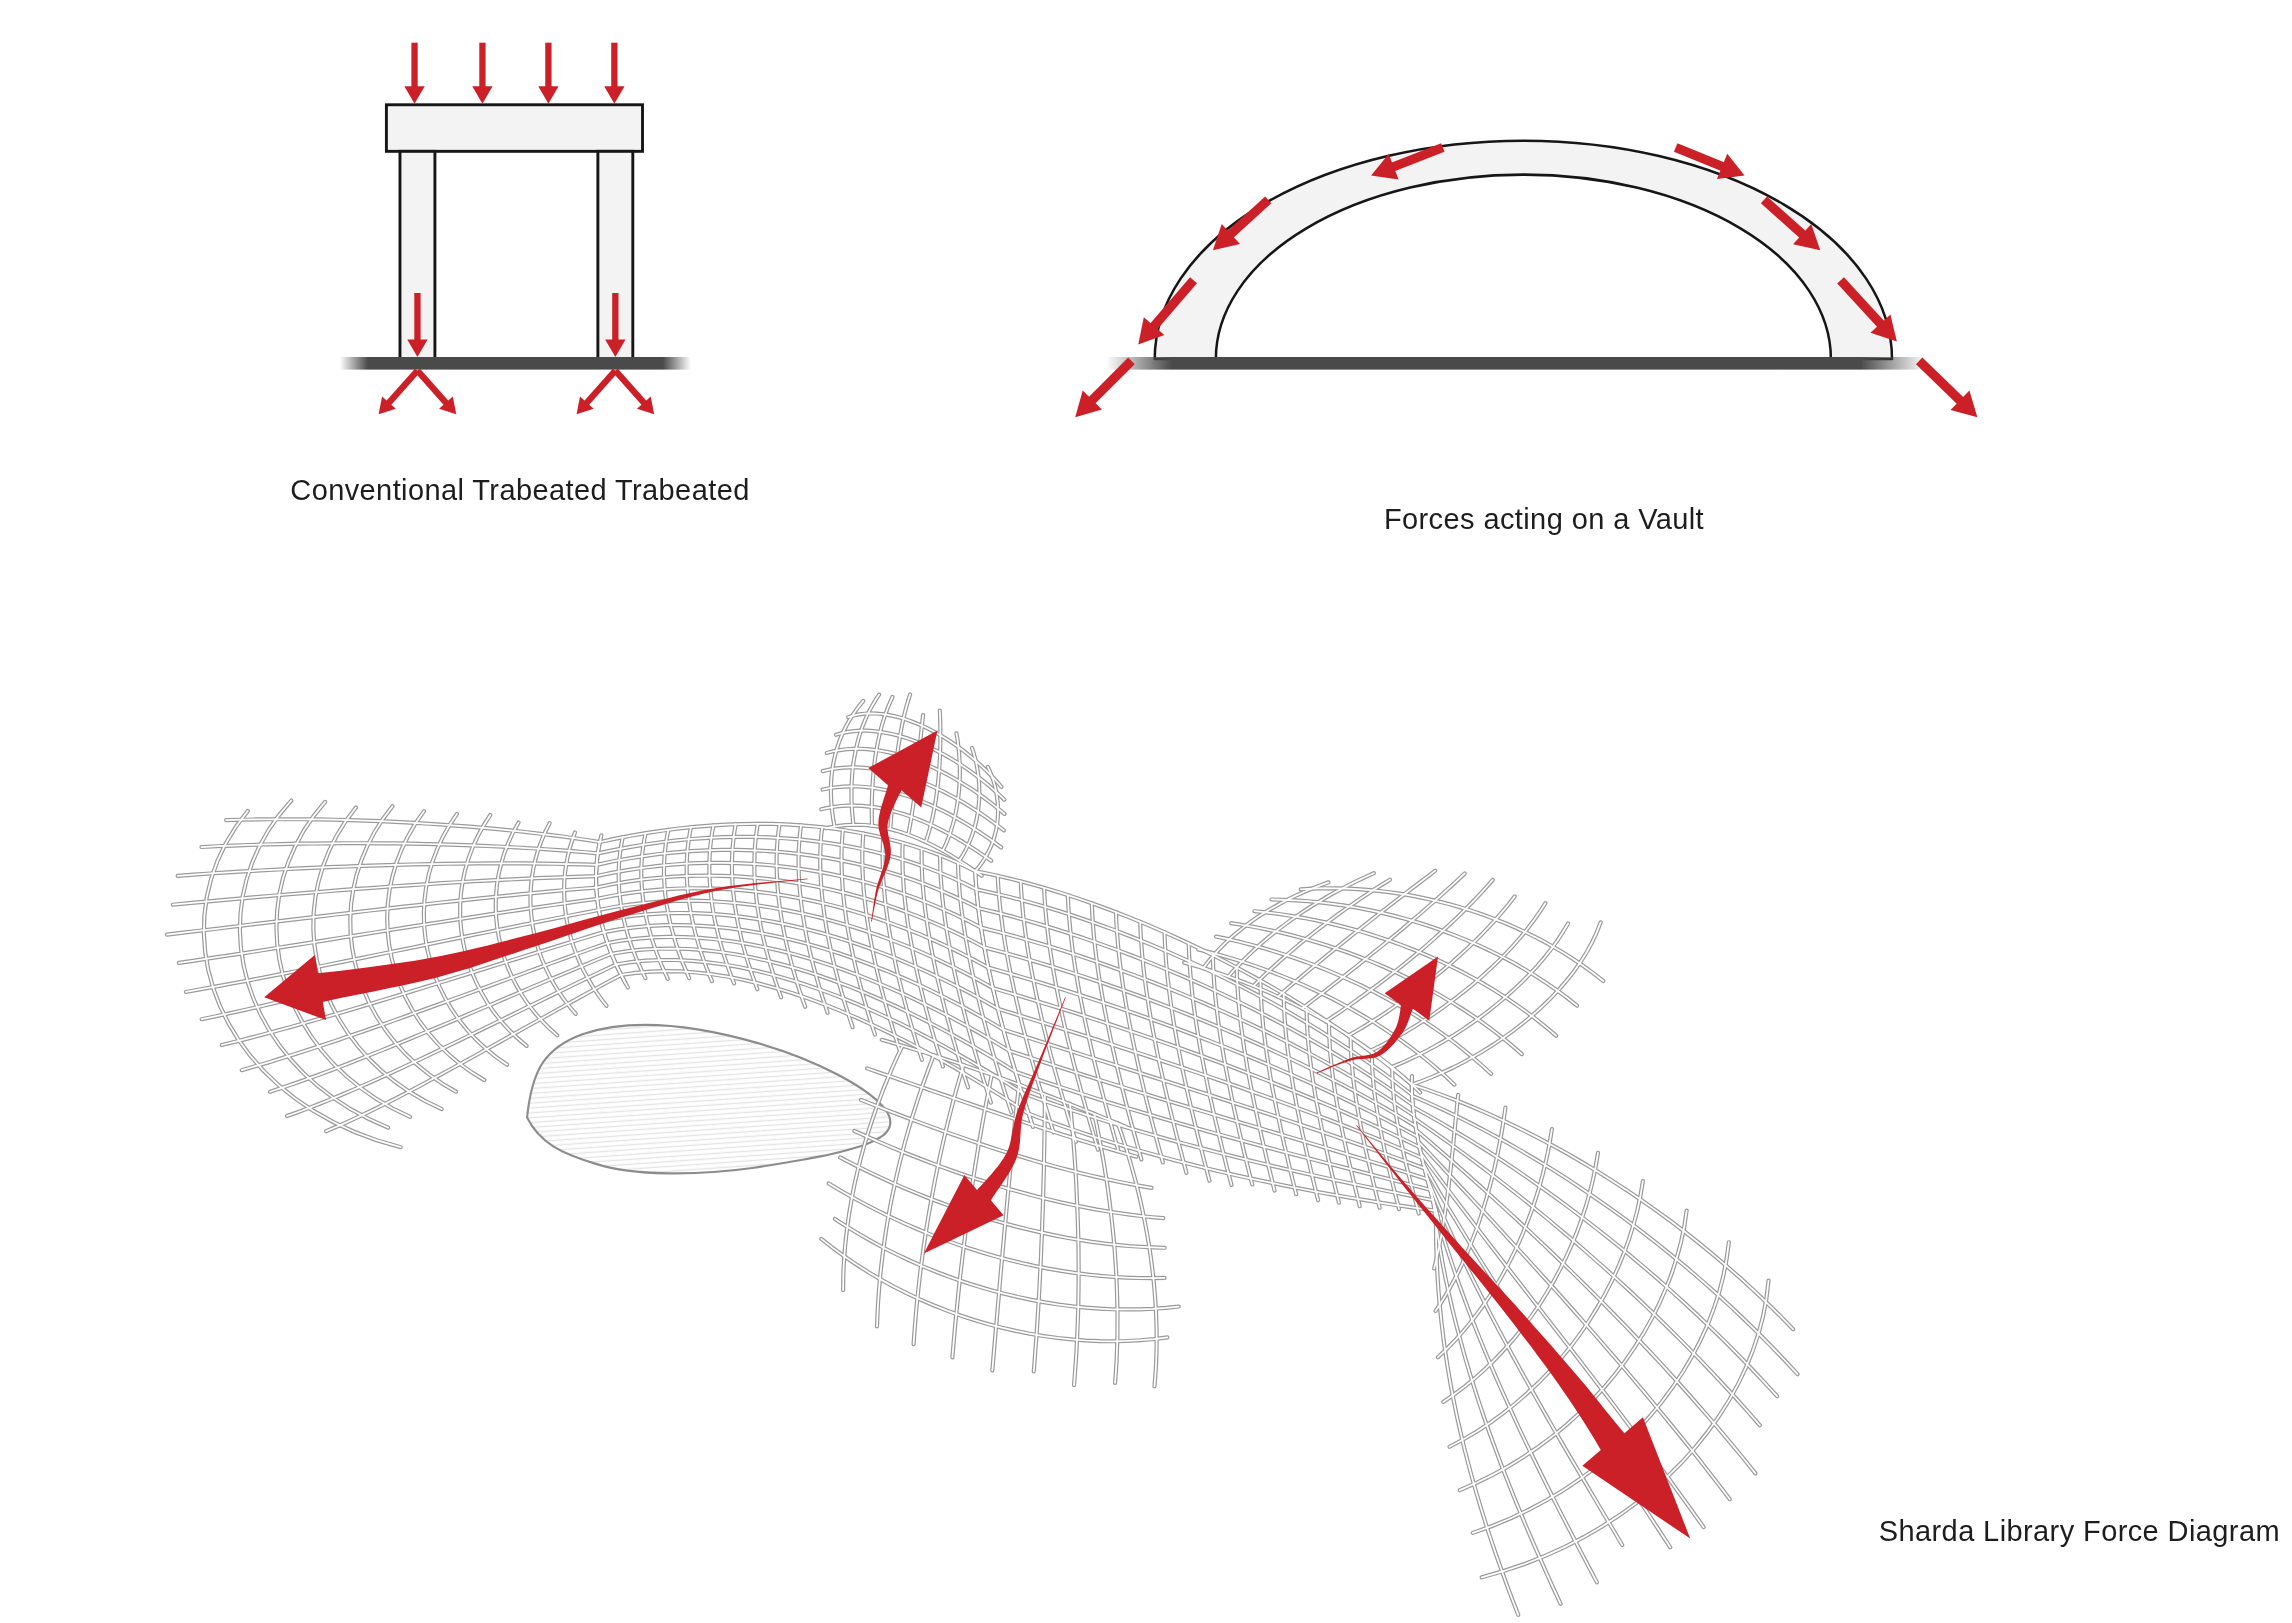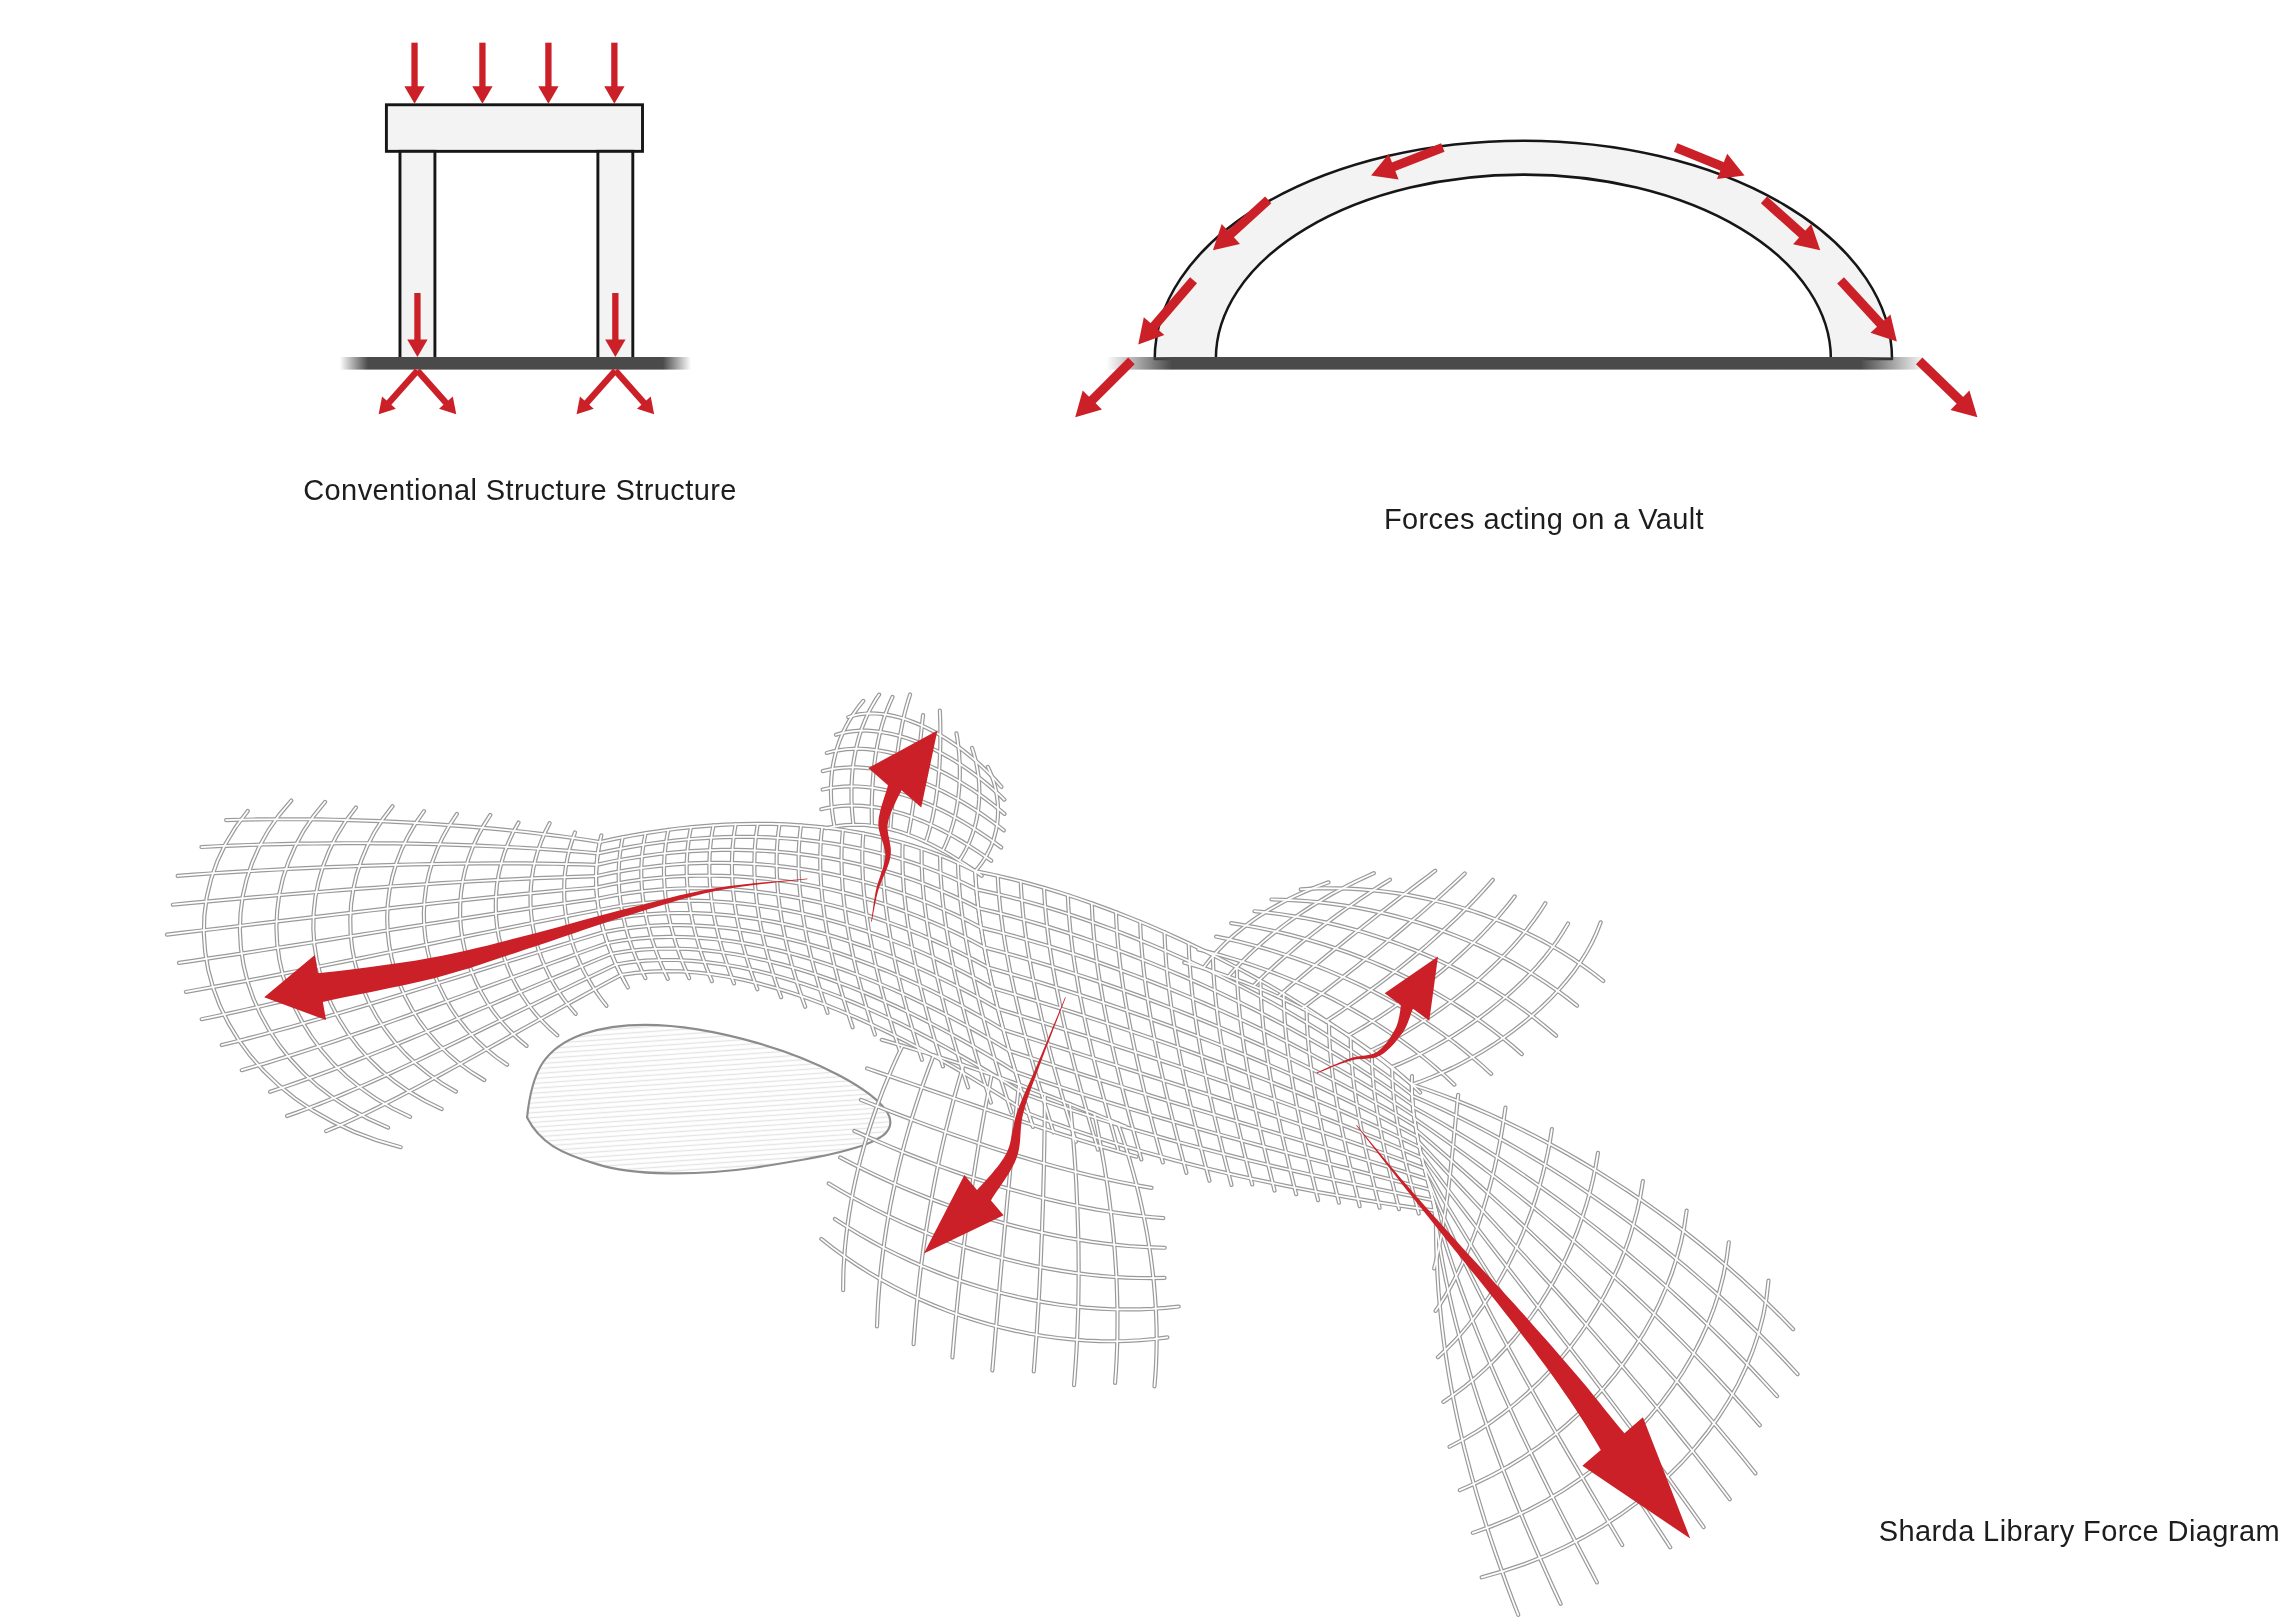--- a/index.html
+++ b/index.html
@@ -440,17 +440,17 @@
         <g>
           <path d="M832.0,905.6L824.6,906.3L814.9,907.1L803.4,908.1L790.5,909.2L776.8,910.4L763.0,911.9L749.4,913.6L736.7,915.5L724.6,917.7L712.5,920.2L700.3,922.9L688.2,925.9L675.9,928.9L663.7,932.1L651.3,935.2L639.0,938.4L626.5,941.6L613.8,945.0L601.1,948.4L588.3,952.0L575.6,955.5L563.0,958.9L550.5,962.2L538.1,965.4L526.0,968.5L514.2,971.5L502.6,974.5L491.1,977.3L479.5,980.1L467.6,982.7L455.4,985.2L442.7,987.6L428.7,990.0L412.9,992.4L396.2,994.8L379.5,997.1L363.5,999.1L348.9,1000.9L336.7,1002.3L327.5,1003.2L324.2,984.5L272,1028L335.8,1051.5L332.5,1032.8L341.3,1030.7L353.3,1028.2L367.7,1025.3L383.6,1022.2L400.3,1018.8L417.0,1015.4L432.9,1011.8L447.3,1008.4L460.1,1004.9L472.4,1001.3L484.3,997.7L495.8,993.9L507.2,990.2L518.6,986.3L530.1,982.5L541.9,978.6L554.1,974.6L566.5,970.4L578.9,966.2L591.4,961.9L603.9,957.7L616.4,953.5L628.8,949.5L641.0,945.6L653.2,941.8L665.4,938.1L677.4,934.4L689.5,930.8L701.5,927.3L713.4,924.1L725.4,921.1L737.3,918.5L749.8,916.2L763.3,914.1L777.0,912.3L790.6,910.7L803.5,909.3L815.0,908.2L824.7,907.2L832.0,906.4Z" fill="#cb2027"></path>
           <path d="M898.4,950.1L898.7,948.1L899.2,945.6L899.7,942.7L900.3,939.4L901.0,935.8L901.7,932.1L902.5,928.2L903.3,924.4L904.2,920.8L905.1,917.3L906.2,914.0L907.5,910.6L908.9,907.2L910.4,903.7L911.9,900.2L913.4,896.7L914.8,893.2L916.0,889.6L917.0,885.9L917.7,882.2L918.0,878.5L917.9,874.7L917.4,871.1L916.8,867.6L916.1,864.1L915.4,860.7L914.9,857.5L914.5,854.4L914.5,851.4L914.9,848.5L915.6,845.3L916.7,841.7L918.1,837.9L919.7,834.0L921.4,830.1L923.2,826.3L924.9,822.7L926.5,819.5L927.9,816.8L929.0,814.6L949.3,832.3L966,753L894.7,791.7L915.0,809.4L914.5,811.5L913.7,814.3L912.6,817.7L911.3,821.5L910.0,825.7L908.6,830.1L907.4,834.5L906.3,839.0L905.5,843.3L905.1,847.5L905.2,851.6L905.8,855.5L906.7,859.1L907.7,862.7L908.8,866.0L909.9,869.3L910.9,872.5L911.7,875.6L912.1,878.7L912.3,881.8L912.0,885.0L911.4,888.4L910.6,891.8L909.6,895.3L908.4,898.9L907.2,902.5L906.0,906.1L904.8,909.6L903.7,913.2L902.9,916.7L902.1,920.3L901.5,924.1L900.8,927.9L900.2,931.8L899.7,935.6L899.2,939.2L898.7,942.5L898.3,945.5L897.9,948.0L897.6,949.9Z" fill="#cb2027"></path>
           <path d="M1097.6,1027.9L1095.9,1032.1L1093.6,1037.7L1090.9,1044.3L1087.8,1051.7L1084.5,1059.6L1081.1,1067.8L1077.8,1075.9L1074.5,1083.8L1071.5,1091.1L1068.8,1097.5L1066.3,1103.3L1063.9,1108.8L1061.6,1114.0L1059.4,1119.0L1057.3,1123.8L1055.2,1128.5L1053.3,1133.2L1051.4,1137.8L1049.6,1142.4L1047.9,1147.1L1046.4,1151.9L1045.2,1156.6L1044.3,1161.2L1043.4,1165.7L1042.6,1170.1L1041.8,1174.3L1040.9,1178.4L1039.8,1182.3L1038.4,1186.0L1036.7,1189.6L1034.5,1193.4L1031.7,1197.5L1028.6,1201.8L1025.1,1206.1L1021.6,1210.3L1018.1,1214.4L1014.7,1218.1L1011.6,1221.5L1008.9,1224.4L1006.8,1226.6L993.8,1211.2L952,1292L1034.2,1252.8L1021.2,1237.4L1022.6,1234.9L1024.6,1231.8L1027.2,1228.0L1030.1,1223.8L1033.3,1219.2L1036.5,1214.3L1039.7,1209.3L1042.6,1204.3L1045.2,1199.3L1047.3,1194.4L1048.9,1189.6L1050.0,1184.8L1050.7,1180.2L1051.2,1175.7L1051.5,1171.2L1051.8,1166.7L1052.1,1162.3L1052.5,1157.9L1053.2,1153.4L1054.1,1148.9L1055.3,1144.3L1056.7,1139.6L1058.1,1135.0L1059.7,1130.2L1061.3,1125.4L1063.1,1120.5L1065.0,1115.3L1067.0,1110.0L1069.1,1104.4L1071.2,1098.5L1073.7,1091.9L1076.5,1084.5L1079.5,1076.6L1082.7,1068.4L1085.8,1060.1L1089.0,1052.1L1091.9,1044.7L1094.5,1038.0L1096.7,1032.4L1098.4,1028.1Z" fill="#cb2027"></path>
           <path d="M1357.2,1106.5L1359.3,1105.6L1362.1,1104.5L1365.3,1103.1L1369.0,1101.6L1373.0,1100.0L1377.0,1098.4L1381.2,1096.9L1385.2,1095.4L1388.9,1094.1L1392.3,1093.1L1395.5,1092.4L1398.5,1091.9L1401.6,1091.7L1404.6,1091.5L1407.5,1091.4L1410.5,1091.2L1413.5,1090.9L1416.4,1090.3L1419.4,1089.4L1422.3,1088.1L1425.1,1086.4L1427.8,1084.5L1430.4,1082.2L1432.9,1079.8L1435.4,1077.2L1437.7,1074.6L1439.9,1071.9L1442.0,1069.3L1443.9,1066.7L1445.7,1064.2L1447.4,1061.5L1448.9,1058.6L1450.2,1055.7L1451.4,1052.8L1452.5,1049.9L1453.4,1047.2L1454.2,1044.8L1455.0,1042.7L1455.6,1041.1L1456.2,1039.8L1473.0,1052.2L1482,986L1427.0,1023.8L1443.8,1036.2L1443.5,1037.8L1443.3,1039.8L1443.0,1042.1L1442.6,1044.5L1442.2,1047.1L1441.6,1049.7L1441.0,1052.4L1440.2,1055.0L1439.3,1057.5L1438.3,1059.8L1437.0,1062.3L1435.5,1064.9L1433.9,1067.6L1432.1,1070.3L1430.2,1073.0L1428.3,1075.6L1426.2,1078.0L1424.1,1080.2L1421.9,1082.2L1419.7,1083.9L1417.5,1085.2L1415.2,1086.1L1412.7,1086.9L1410.0,1087.4L1407.2,1087.9L1404.3,1088.3L1401.2,1088.7L1398.1,1089.2L1394.9,1089.9L1391.7,1090.9L1388.2,1092.1L1384.5,1093.6L1380.5,1095.2L1376.5,1097.0L1372.4,1098.7L1368.5,1100.4L1364.9,1102.0L1361.6,1103.5L1358.9,1104.7L1356.8,1105.5Z" fill="#cb2027"></path>
           <path d="M1397.7,1160.3L1401.5,1165.0L1406.5,1171.4L1412.4,1179.0L1419.0,1187.5L1426.0,1196.5L1433.2,1205.6L1440.2,1214.6L1446.8,1223.0L1453.2,1231.0L1459.6,1239.0L1466.0,1247.0L1472.4,1255.1L1479.0,1263.3L1485.6,1271.6L1492.3,1279.9L1499.1,1288.4L1506.1,1297.1L1513.2,1306.0L1520.5,1314.9L1527.8,1323.9L1535.1,1333.0L1542.4,1342.1L1549.6,1351.3L1556.7,1360.4L1563.8,1369.6L1571.0,1379.1L1578.3,1388.6L1585.4,1398.2L1592.4,1407.6L1599.1,1416.9L1605.6,1425.9L1611.6,1434.5L1617.4,1443.0L1623.2,1451.7L1628.9,1460.5L1634.3,1468.9L1639.2,1476.8L1643.5,1483.9L1647.1,1490.0L1649.8,1494.7L1630.8,1511.0L1742,1586L1693.2,1461.0L1674.2,1477.3L1670.6,1473.3L1666.1,1467.9L1660.9,1461.4L1655.0,1454.1L1648.7,1446.2L1642.0,1438.0L1635.2,1429.6L1628.4,1421.5L1621.5,1413.4L1614.2,1405.0L1606.6,1396.2L1598.9,1387.3L1590.9,1378.3L1583.0,1369.3L1575.1,1360.4L1567.3,1351.6L1559.5,1343.0L1551.6,1334.3L1543.6,1325.7L1535.7,1317.1L1527.8,1308.6L1520.0,1300.1L1512.3,1291.8L1504.9,1283.6L1497.6,1275.5L1490.4,1267.5L1483.3,1259.6L1476.3,1251.9L1469.4,1244.1L1462.6,1236.4L1455.9,1228.7L1449.2,1221.0L1442.2,1212.9L1434.9,1204.2L1427.5,1195.3L1420.2,1186.5L1413.4,1178.2L1407.3,1170.8L1402.2,1164.5L1398.3,1159.7Z" fill="#cb2027"></path>
         </g>
       </g>
   </svg>
 
-  <div class="caption cap-center" style="left:520px;top:474px;">Conventional Structure Structure</div>
+  <div class="caption cap-center" style="left:520px;top:474px;">Conventional Trabeated Trabeated</div>
   <div class="caption cap-center" style="left:1544px;top:475px;margin-top:28px;">Forces acting on a Vault</div>
   <div class="caption cap-right" style="left:2244px;top:1515px;margin-left:36px;">Sharda Library Force Diagram</div>
 </div>
 
 
 </body></html>

